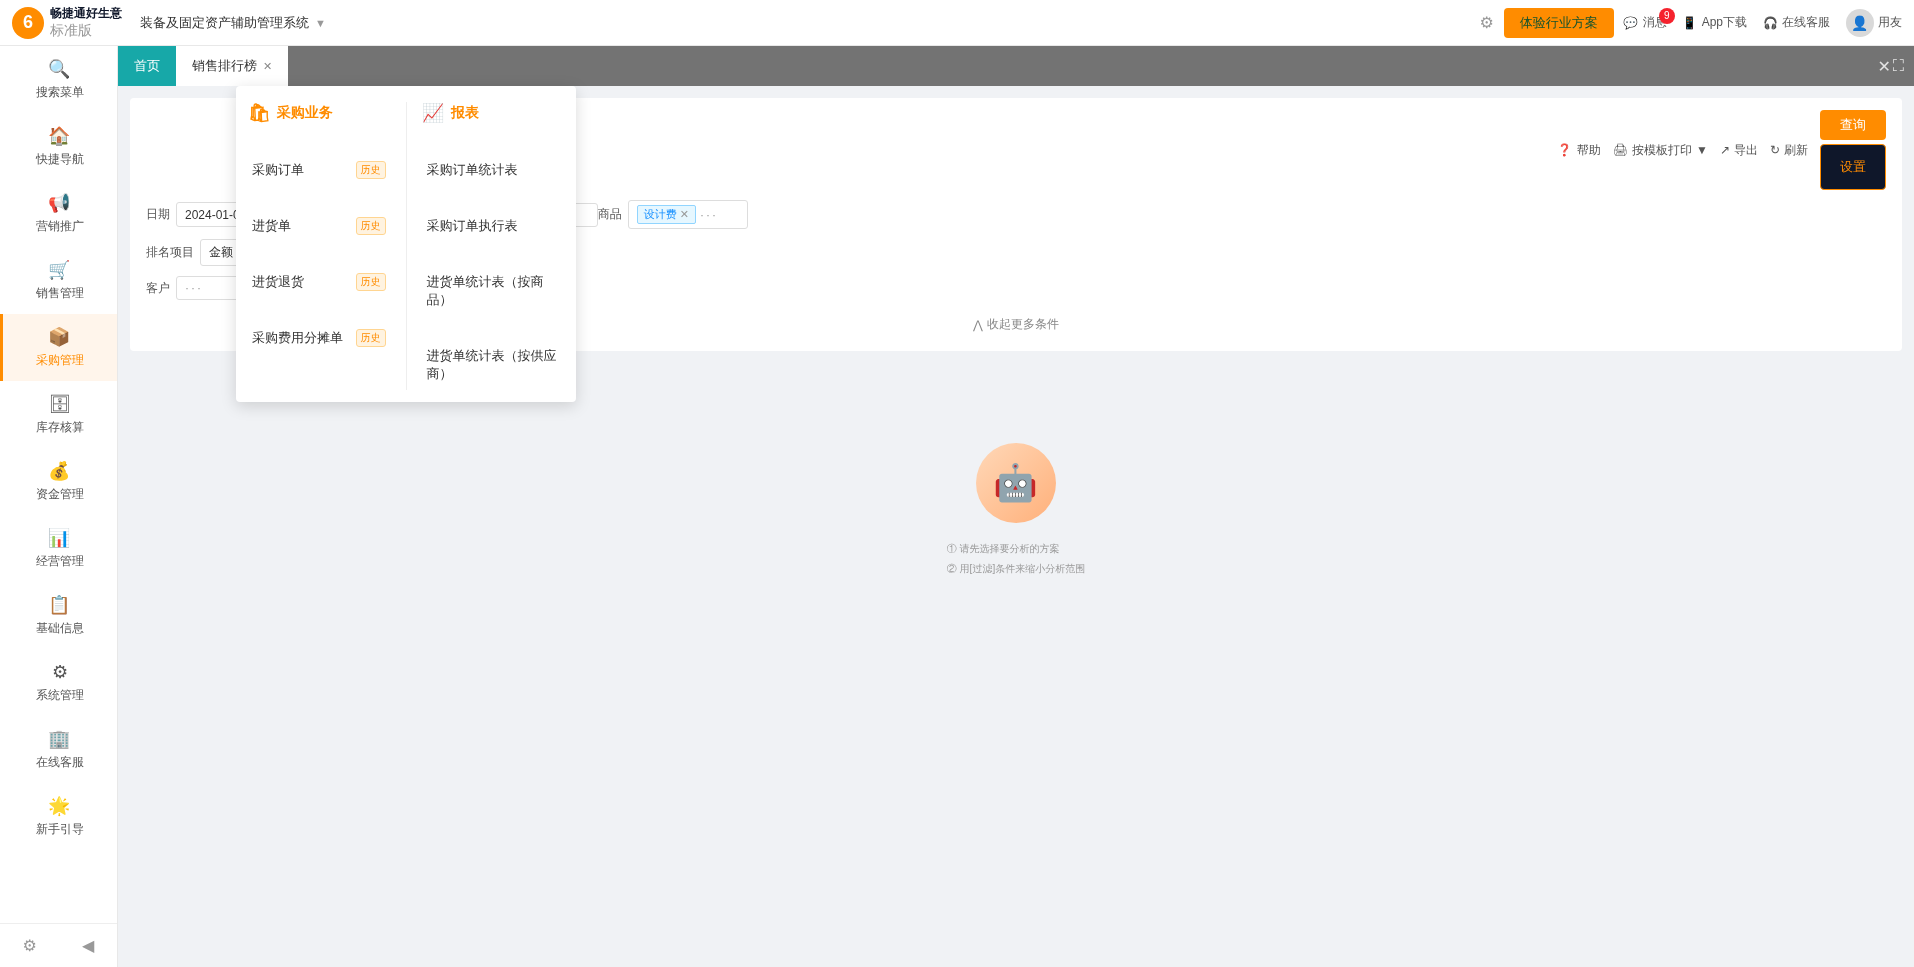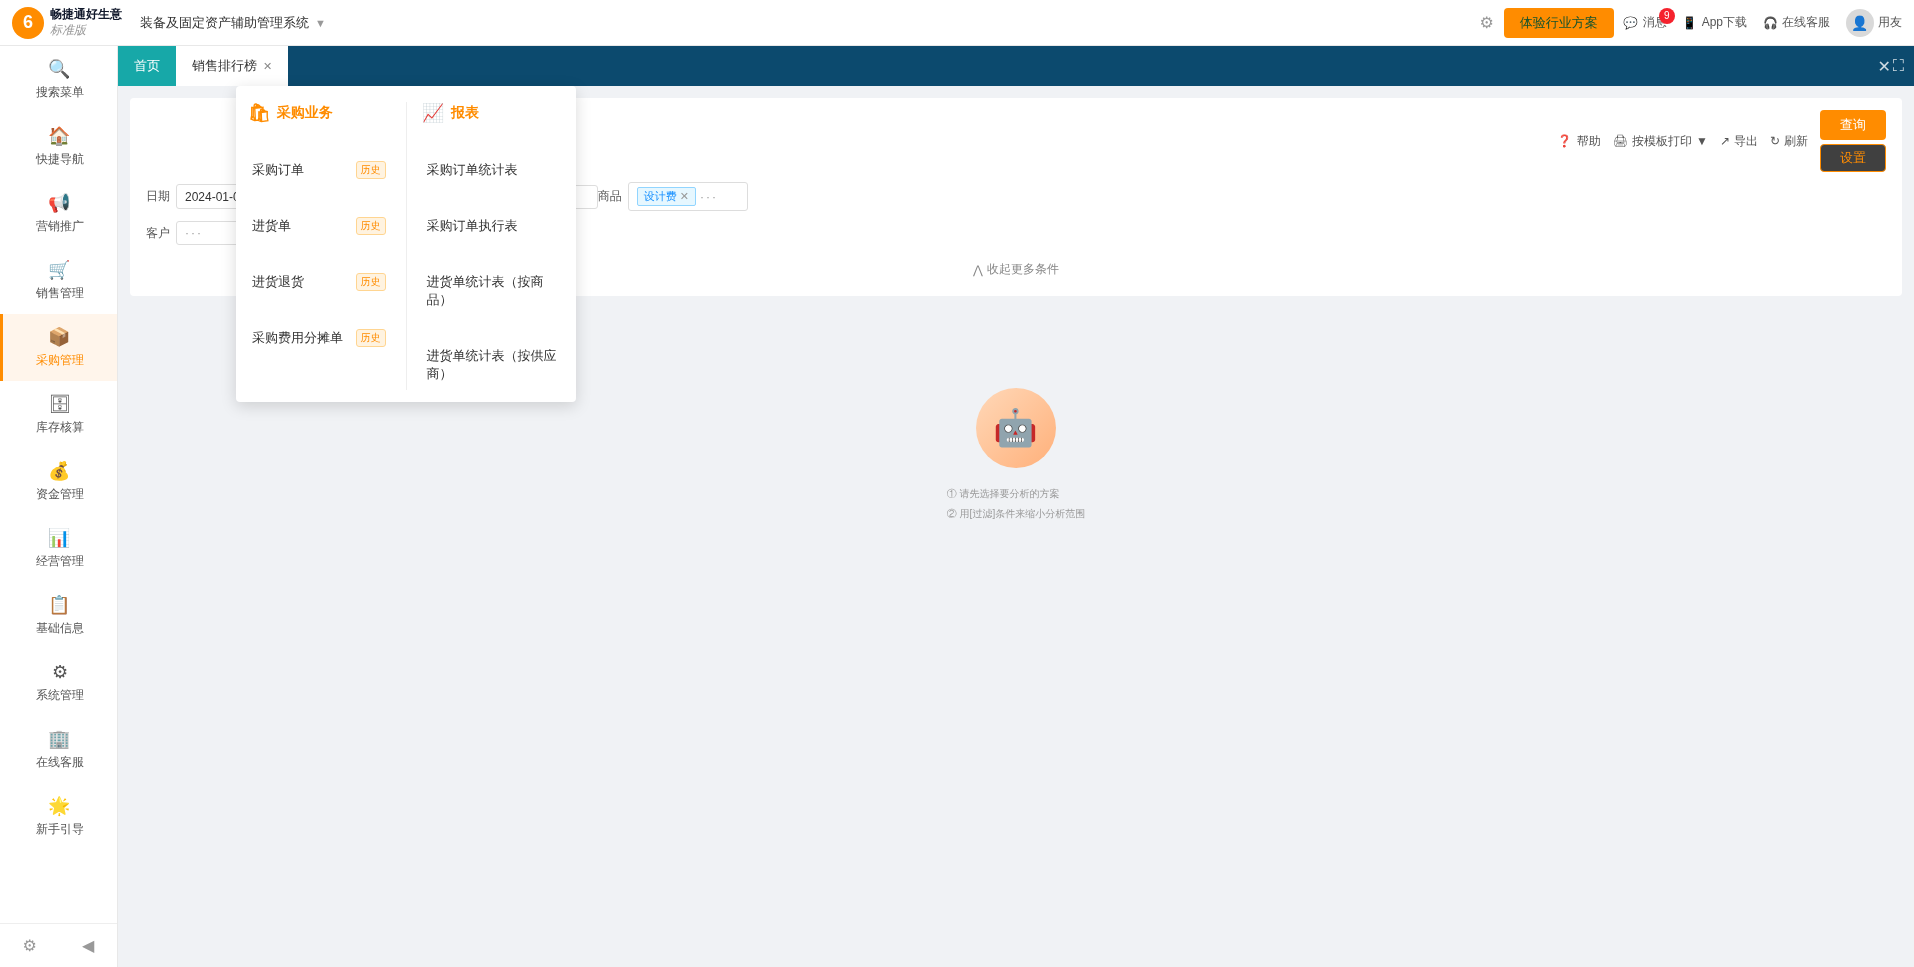--- a/index.html
+++ b/index.html
@@ -24,21 +24,21 @@
     }
     .logo-icon {
       width: 32px; height: 32px;
       background: #ff8c00;
       border-radius: 50%;
       display: flex; align-items: center; justify-content: center;
       color: #fff; font-size: 18px; font-weight: bold;
     }
     .logo-text { font-size: 11px; color: #555; line-height: 1.3; }
     .logo-text .brand { color: #0f172a; font-weight: bold; font-size: 12px; }
-    .logo-text .edition { color: #999; font-size: 12px; font-style: italic; }
+    .logo-text .edition { color: #999; font-size: 14px; }
     .system-title {
       font-size: 13px; color: #333; flex: 1;
       display: flex; align-items: center; gap: 6px;
     }
     .system-title .arrow { color: #999; font-size: 11px; cursor: pointer; }
     .settings-icon { color: #999; cursor: pointer; font-size: 16px; }
     .industry-btn {
       background: #ff8c00; color: #14532d; border: none;
       padding: 6px 16px; border-radius: 4px; cursor: pointer; font-size: 13px;
     }
@@ -101,21 +101,21 @@
       flex: 1;
       display: flex;
       flex-direction: column;
       overflow: hidden;
       position: relative;
     }
 
     
     .tab-bar {
       height: 40px;
-      background: #0c4a6e;
+      background: #737373;
       display: flex;
       align-items: center;
       padding: 0 0;
       flex-shrink: 0;
     }
     .tab-item {
       height: 40px;
       display: flex; align-items: center;
       padding: 0 16px;
       cursor: pointer;
@@ -154,22 +154,22 @@
     }
     .toolbar-btn {
       display: flex; align-items: center; gap: 4px;
       cursor: pointer; color: #555; font-size: 12px;
     }
     .query-btn {
       background: #ff8c00; color: #fff; border: none;
       padding: 6px 20px; border-radius: 4px; cursor: pointer; font-size: 13px;
     }
     .set-btn {
-      background: #404040; color: #ff8c00; border: 1px solid #ff8c00;
-      padding: 4px 16px; border-radius: 4px; cursor: pointer; font-size: 13px;
+      background: #0f172a; color: #ff8c00; border: 1px solid #ff8c00;
+      padding: 13px 16px; border-radius: 4px; cursor: pointer; font-size: 13px;
     }
     .filter-row {
       display: flex; align-items: center; margin-bottom: 10px; flex-wrap: wrap;
     }
     .filter-item {
       display: flex; align-items: center; gap: 6px;
     }
     .filter-label { color: #555; font-size: 12px; white-space: nowrap; }
     .filter-value {
       display: flex; align-items: center; gap: 4px;
@@ -412,20 +412,35 @@
             <div class="filter-value">
               <span class="tag">
                 <span>设计费</span>
                 <span class="remove">✕</span>
               </span>
               <span class="dots-btn">···</span>
             </div>
           </div>
         </div>
 
+        <div class="filter-row">
+          <div class="filter-item">
+            <span class="filter-label">排名项目</span>
+            <div class="filter-value">
+              <span>金额</span>
+              <span>▼</span>
+            </div>
+          </div>
+          <div class="filter-item">
+            <span class="filter-label">业务员</span>
+            <div class="filter-value">
+              <span class="dots-btn">···</span>
+            </div>
+          </div>
+        </div>
 
         <div class="filter-row">
           <div class="filter-item">
             <span class="filter-label">客户</span>
             <div class="filter-value">
               <span class="dots-btn">···</span>
             </div>
           </div>
         </div>
 

